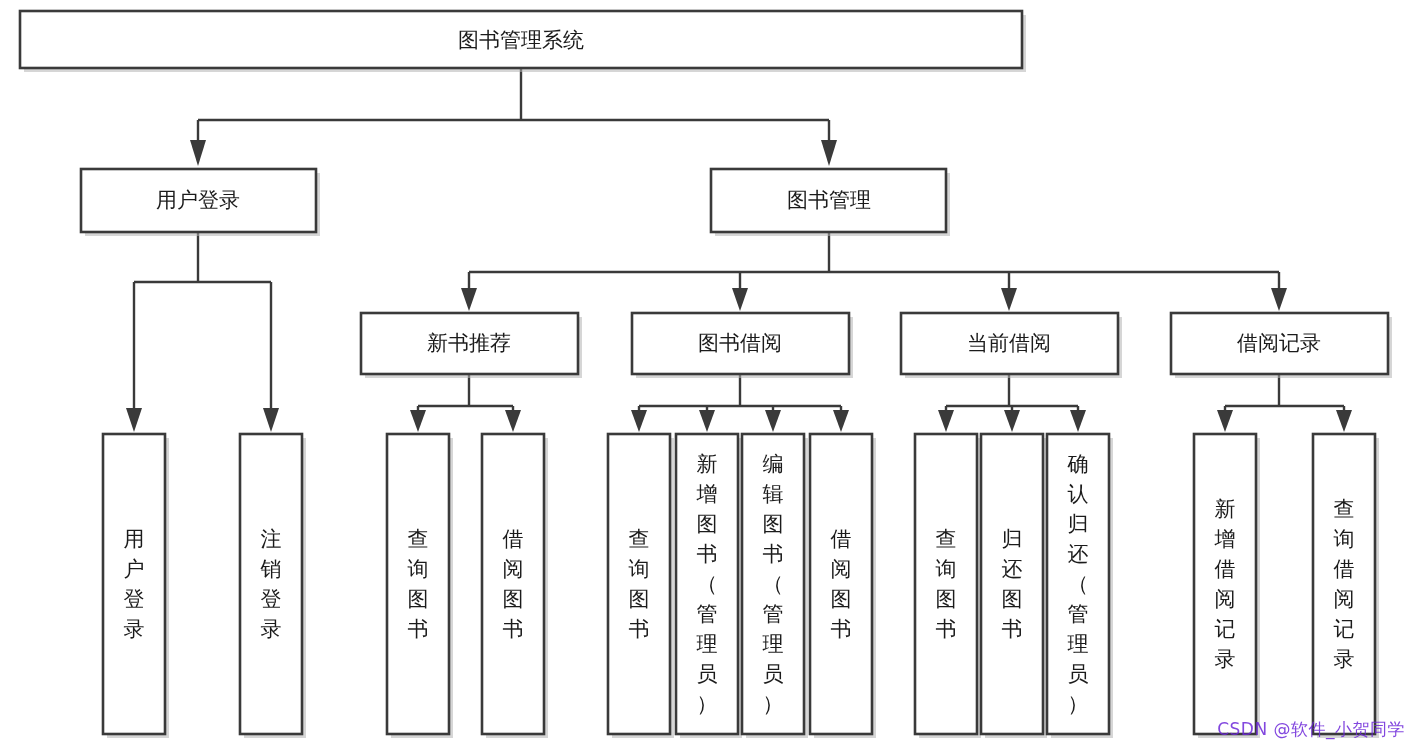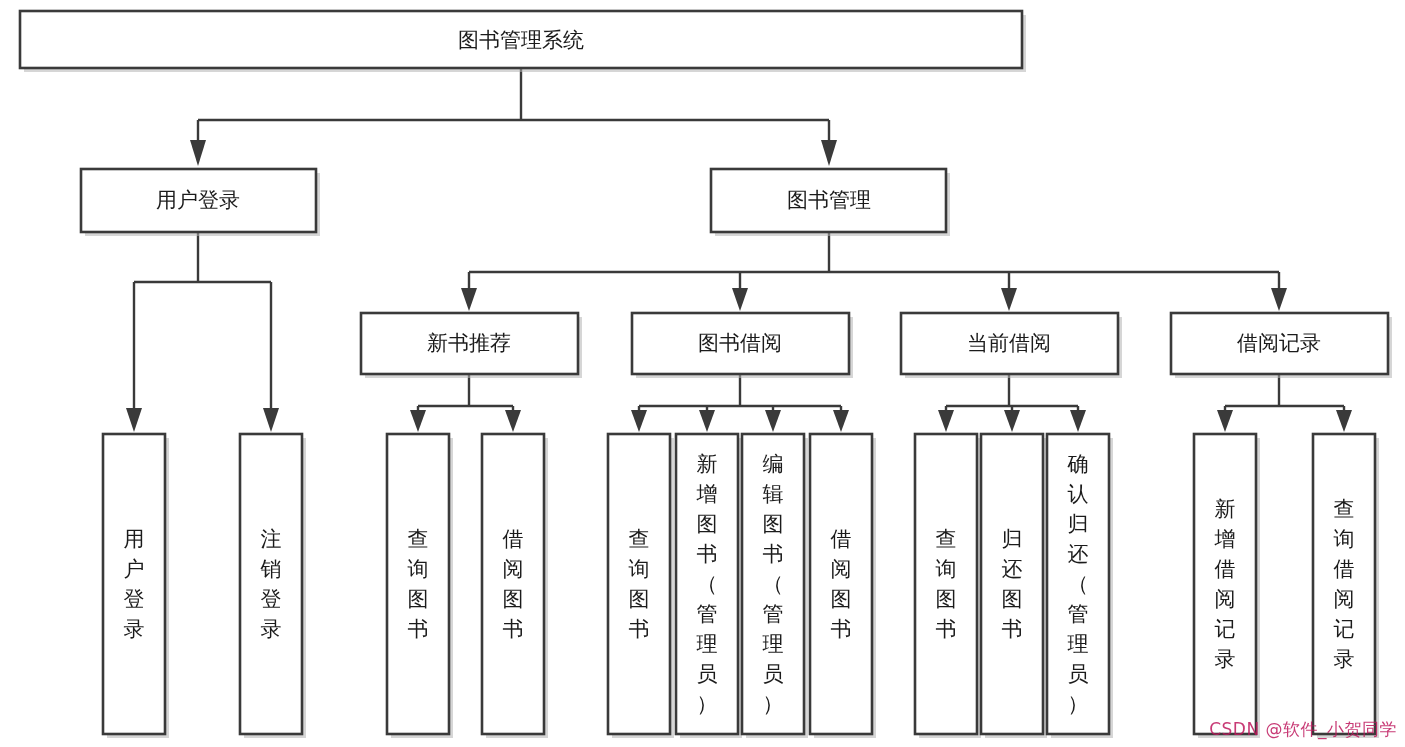--- a/index.html
+++ b/index.html
@@ -52,25 +52,25 @@
     dominant-baseline: middle;
   }
   .node-label-vertical {
     fill: #1b1b1b;
     font-family: "DejaVu Sans", "Liberation Sans", sans-serif;
     font-size: 21px;
     text-anchor: middle;
   }
   .watermark {
     position: absolute;
-    right: 8px;
+    right: 0;
     bottom: 6px;
     font-family: "DejaVu Sans", "Liberation Sans", sans-serif;
     font-size: 17px;
-    color: #be185d;
+    color: #6d28d9;
     opacity: 0.85;
     letter-spacing: 0.5px;
     white-space: nowrap;
     pointer-events: none;
   }
 </style>
 </head>
 <body>
 
 <div id="diagram-root">

